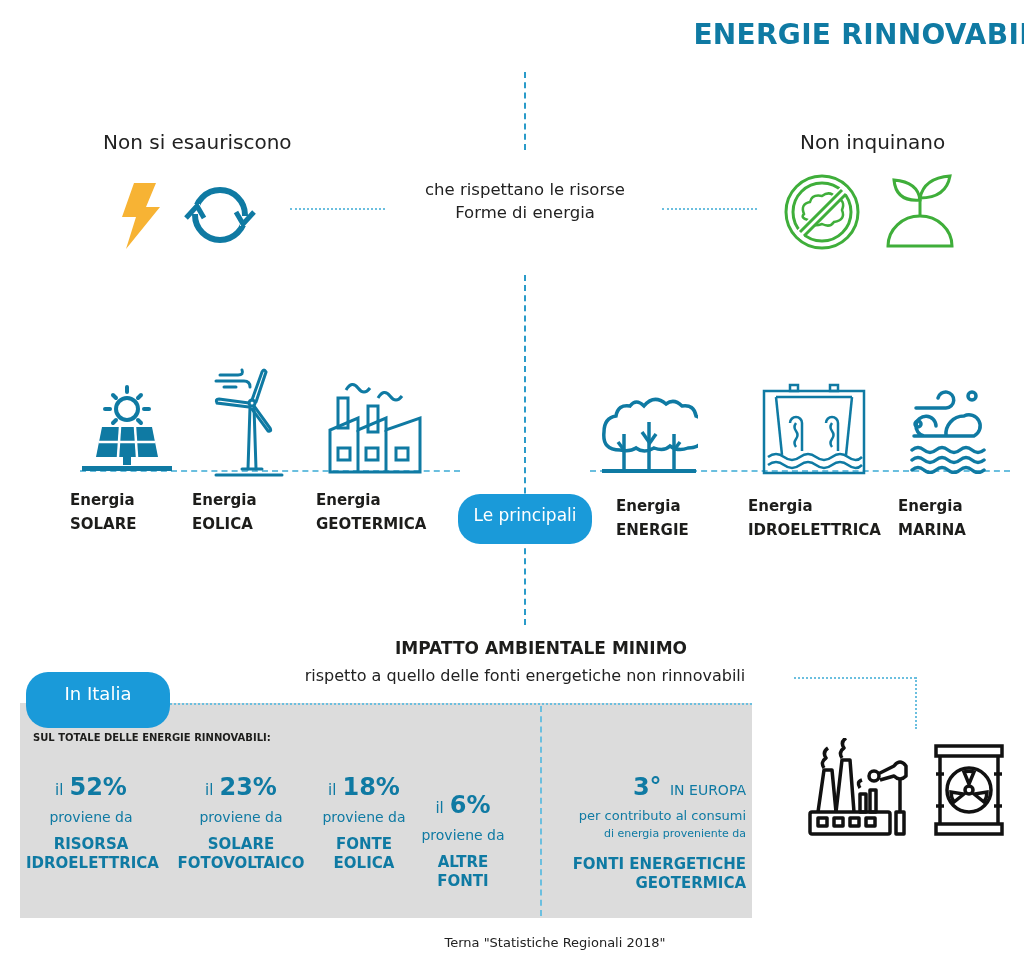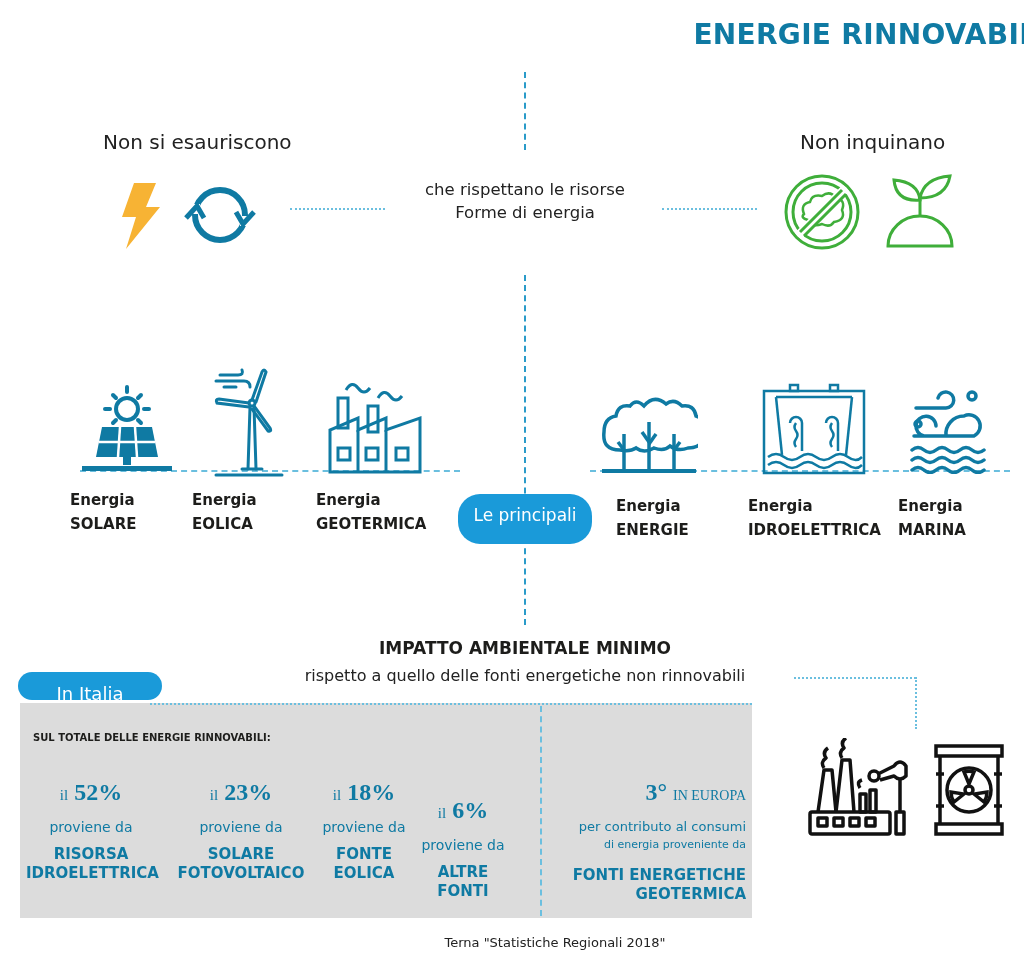--- a/index.html
+++ b/index.html
@@ -9,21 +9,21 @@
   .title { left: 0; width: 1024px; top: 18px; text-align: right; font-size: 28px; font-weight: bold; color: #0f7aa3; letter-spacing: 0.3px; margin-left: 24px; }
   .vline { border-left: 2px dashed #2a9bc9; width: 0; }
   .hline { border-top: 2px dotted #6bbfdf; height: 0; }
   .sub-title { font-size: 20px; color: #222; }
   .center-text { text-align: center; font-size: 16.5px; line-height: 23px; color: #222; }
   .pill { background: #1a9ad9; color: #fff; border-radius: 22px; text-align: center; font-size: 17px; }
   .en-label { text-align: left; font-size: 15px; font-weight: bold; line-height: 24px; color: #1d1d1b; }
   .icon svg { display: block; }
   .panel { background: #dcdcdc; }
   .stat { text-align: center; color: #0f7aa3; }
-  .stat .pct-row { font-size: 24px; font-weight: bold; line-height: 40px; font-family: Liberation Serif, serif; }
+  .stat .pct-row { font-size: 24px; font-weight: bold; line-height: 30px; }
   .stat .il { font-size: 15px; font-weight: normal; margin-right: 6px; }
   .stat .from { font-size: 14px; line-height: 24px; }
   .stat .src { font-size: 15px; font-weight: bold; line-height: 19px; margin-top: 6px; }
   .panel-head { font-size: 10px; font-weight: bold; color: #1d1d1b; }
   .impact-title { font-size: 17px; font-weight: bold; text-align: center; color: #1d1d1b; }
   .impact-sub { font-size: 16px; text-align: center; color: #222; }
   .footer { font-size: 13px; color: #222; text-align: center; }
 </style>
 </head>
 <body>
@@ -204,21 +204,21 @@
 </div>
 <div class="abs en-label" style="left:748px; top:494px; width:132px;">
   <div>Energia</div>
   <div>IDROELETTRICA</div>
 </div>
 <div class="abs en-label" style="left:898px; top:494px; width:100px;">
   <div>Energia</div>
   <div>MARINA</div>
 </div>
 
-<div class="abs impact-title" style="left:280px; top:638px; width:490px;">IMPATTO AMBIENTALE MINIMO</div>
+<div class="abs impact-title" style="left:296px; top:638px; width:490px;">IMPATTO AMBIENTALE MINIMO</div>
 <div class="abs impact-sub" style="left:280px; top:666px; width:490px;">rispetto a quello delle fonti energetiche non rinnovabili</div>
 <div class="abs hline" style="left:794px; top:677px; width:122px;"></div>
 <div class="abs" style="left:915px; top:677px; height:52px; border-left:2px dotted #6bbfdf;"></div>
 
 <div class="abs icon" style="left:808px; top:738px;">
   <svg width="104" height="100" viewBox="0 0 104 100">
     <g stroke="#111" stroke-width="3.5" fill="none" stroke-linejoin="round">
       <path d="M16,30 q-4,-6 2,-10 q-4,-6 2,-10"></path>
         <path d="M34,20 q-4,-6 2,-10 q-4,-6 2,-10"></path>
       <path d="M10,74 L16,32 L24,32 L28,74"></path>
@@ -254,21 +254,21 @@
       <path d="M35,40 L30,28 A18,18 0 0 1 40,28 Z"></path>
       <path d="M30,50 L20,58 A18,18 0 0 1 17,48 Z"></path>
       <path d="M40,50 L50,58 A18,18 0 0 0 53,48 Z"></path>
     </g>
   </svg>
 </div>
 
 <div class="abs panel" style="left:20px; top:703px; width:732px; height:215px;"></div>
 <div class="abs" style="left:150px; top:703px; width:602px; border-top:2px dotted #6bbfdf;"></div>
 <div class="abs" style="left:540px; top:706px; height:210px; border-left:2px dashed #6bbfdf;"></div>
-<div class="abs pill" style="left:18px; top:672px; width:144px; height:28px; line-height:44px; font-size:18px;">In Italia</div>
+<div class="abs pill" style="left:26px; top:672px; width:144px; height:56px; line-height:44px; font-size:18px;">In Italia</div>
 
 <div class="abs panel-head" style="left:33px; top:732px;">SUL TOTALE DELLE ENERGIE RINNOVABILI:</div>
 
 <div class="abs stat" style="left:26px; top:772px; width:130px;">
   <div class="pct-row"><span class="il">il</span><span>52%</span></div>
   <div class="from">proviene da</div>
   <div class="src">RISORSA</div>
   <div class="src" style="margin-top:0">IDROELETTRICA</div>
 </div>
 <div class="abs stat" style="left:170px; top:772px; width:142px;">

